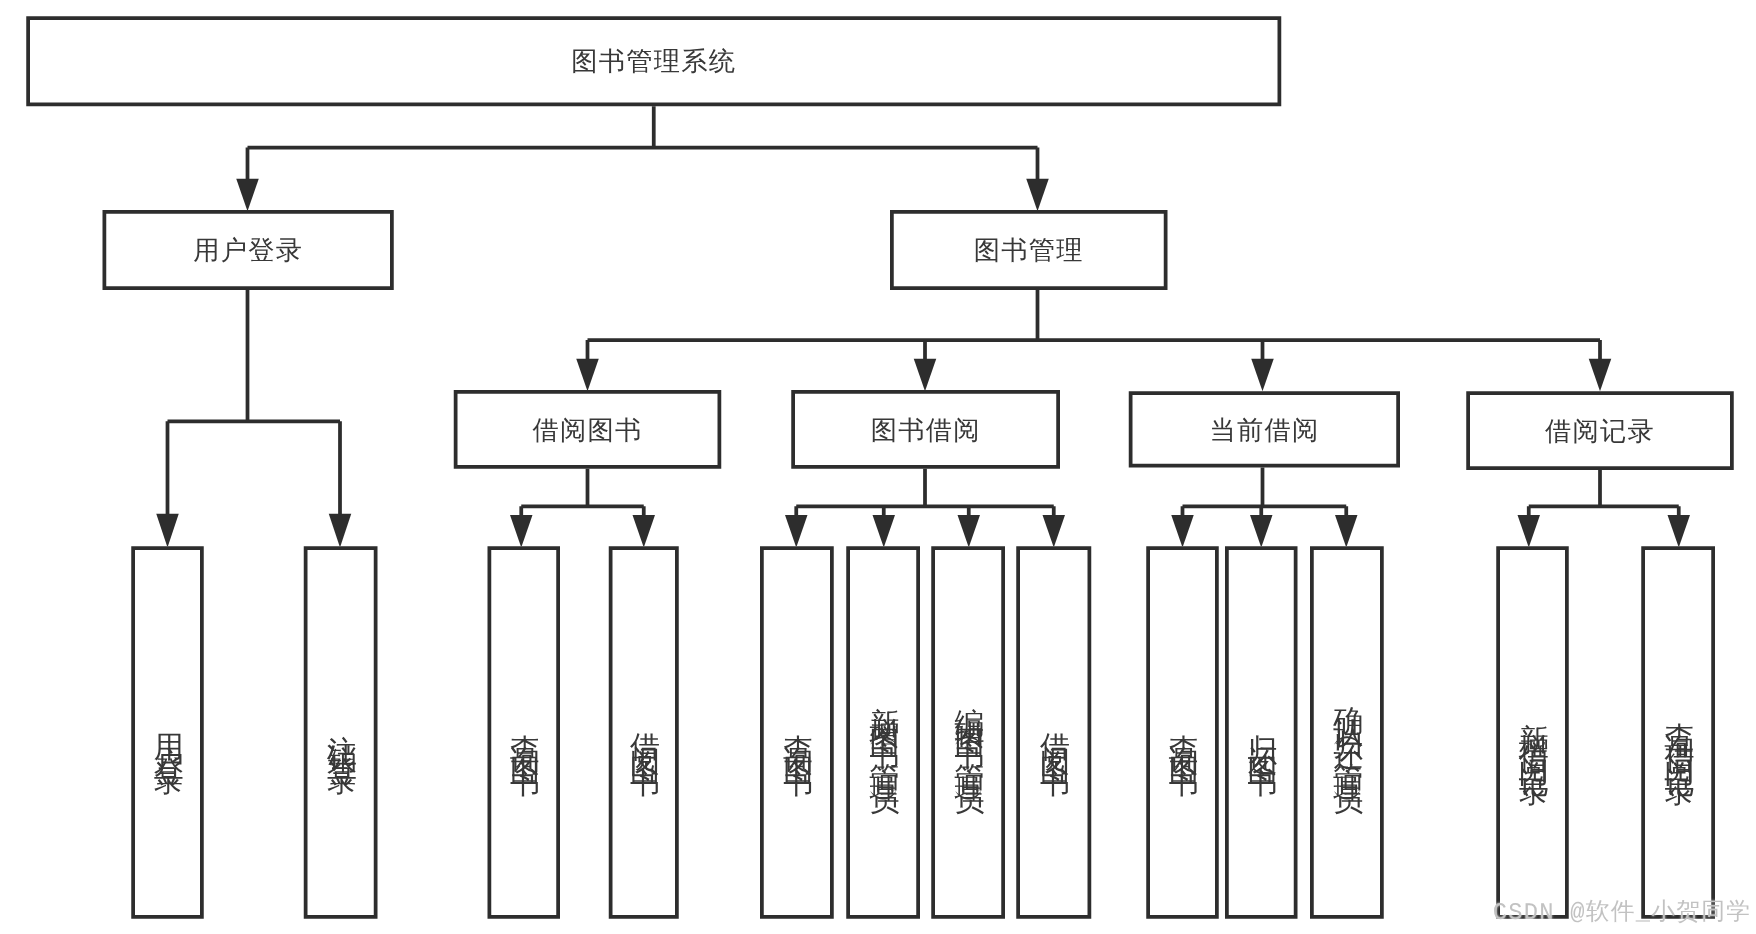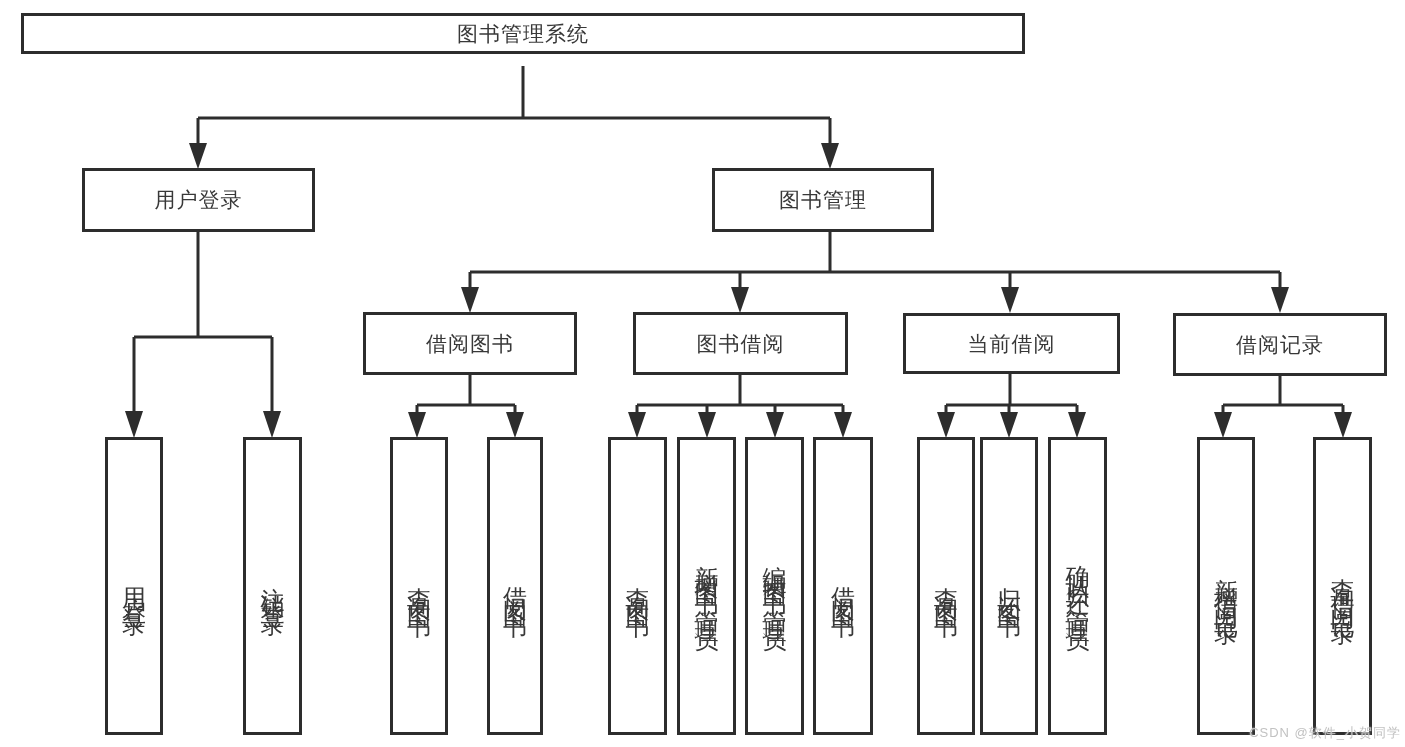--- a/index.html
+++ b/index.html
@@ -46,21 +46,21 @@
   }
   .vbox span {
     writing-mode: vertical-rl;
     text-orientation: mixed;
     font-size: 24px;
     letter-spacing: 9px;
     line-height: 1;
     white-space: nowrap;
   }
   
-  #n-root        { left: 21px;   top: 13px;  width: 1004px; height: 41px; }
+  #n-root        { left: 21px;   top: 13px;  width: 1004px; height: 72px; }
   #n-user-login  { left: 82px;   top: 168px; width: 233px;  height: 64px; }
   #n-book-mgmt   { left: 712px;  top: 168px; width: 222px;  height: 64px; }
   #n-new-rec     { left: 363px;  top: 312px; width: 214px;  height: 63px; }
   #n-book-borrow { left: 633px;  top: 312px; width: 215px;  height: 63px; }
   #n-current     { left: 903px;  top: 313px; width: 217px;  height: 61px; }
   #n-record      { left: 1173px; top: 313px; width: 214px;  height: 63px; }
   .leaf { top: 437px; height: 298px; }
   #l-a1 { left: 105px;  width: 58px; }
   #l-a2 { left: 243px;  width: 59px; }
   #l-b1 { left: 390px;  width: 58px; }
@@ -71,25 +71,26 @@
   #l-c4 { left: 813px;  width: 60px; }
   #l-d1 { left: 917px;  width: 58px; }
   #l-d2 { left: 980px;  width: 58px; }
   #l-d3 { left: 1048px; width: 59px; }
   #l-e1 { left: 1197px; width: 58px; }
   #l-e2 { left: 1313px; width: 59px; }
   .watermark {
     position: absolute;
     right: 4px;
     bottom: 5px;
-    font-size: 13px;
+    font-size: 19px;
     color: #c2c2c2;
     letter-spacing: 1px;
     text-shadow: 0 0 2px #ffffff;
     z-index: 5;
+    font-family: Liberation Mono, monospace;
   }
 </style>
 </head>
 <body>
 
 <div class="stage">
 
   <svg class="wires" viewBox="0 0 1405 747" aria-hidden="true">
 
     <path d="M523 66 V118 M198 118 H830 M198 118 V145 M830 118 V145"></path>

